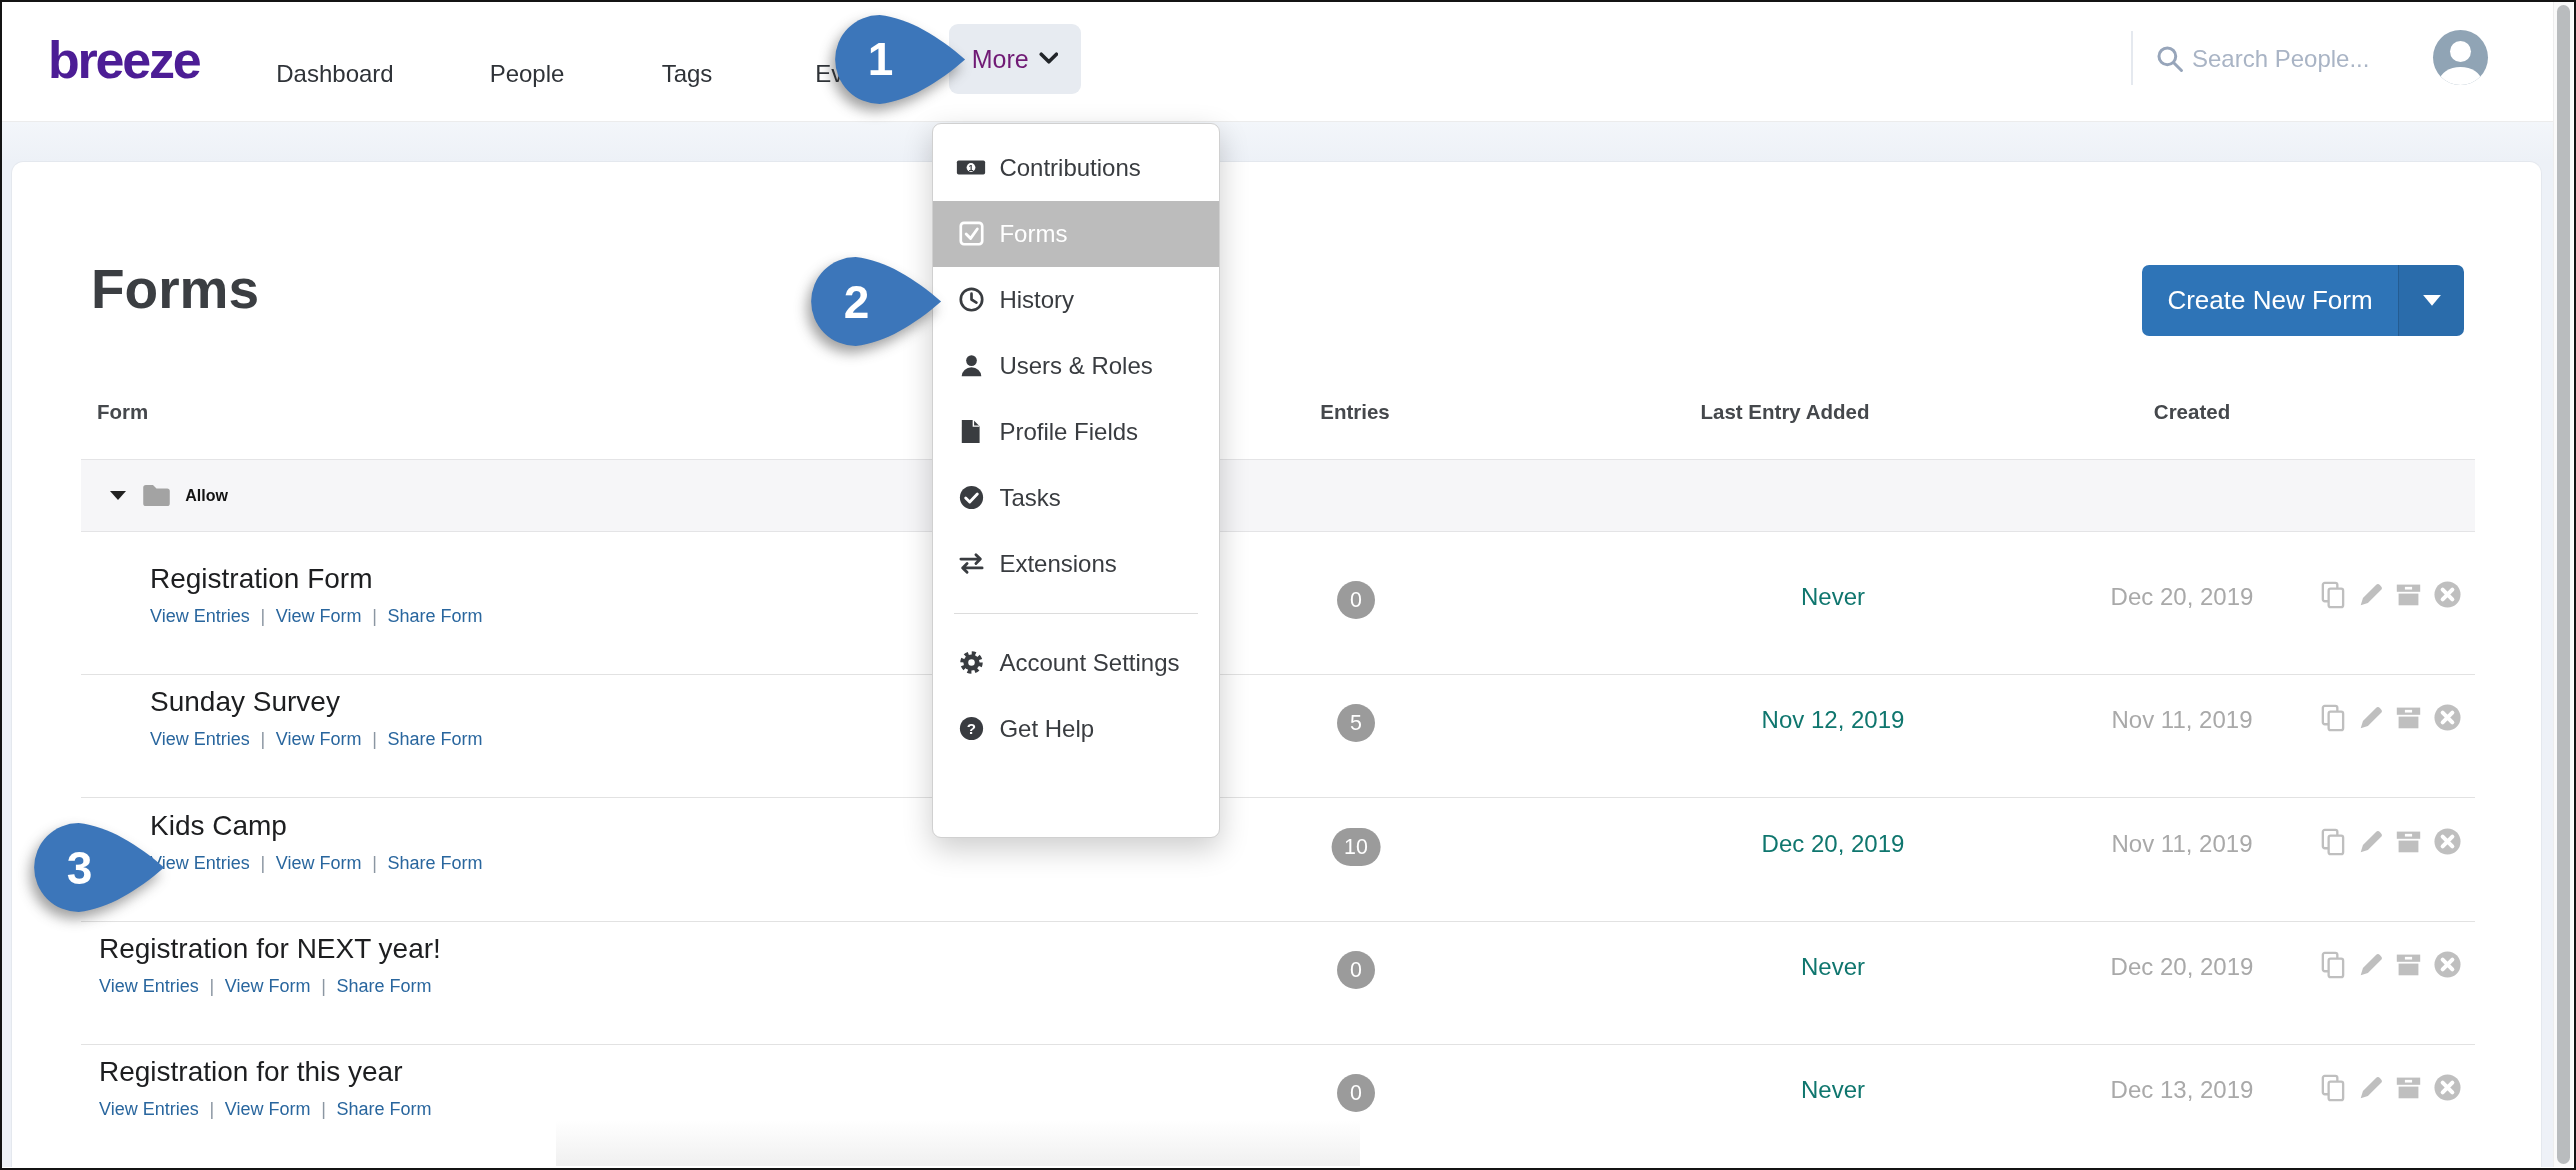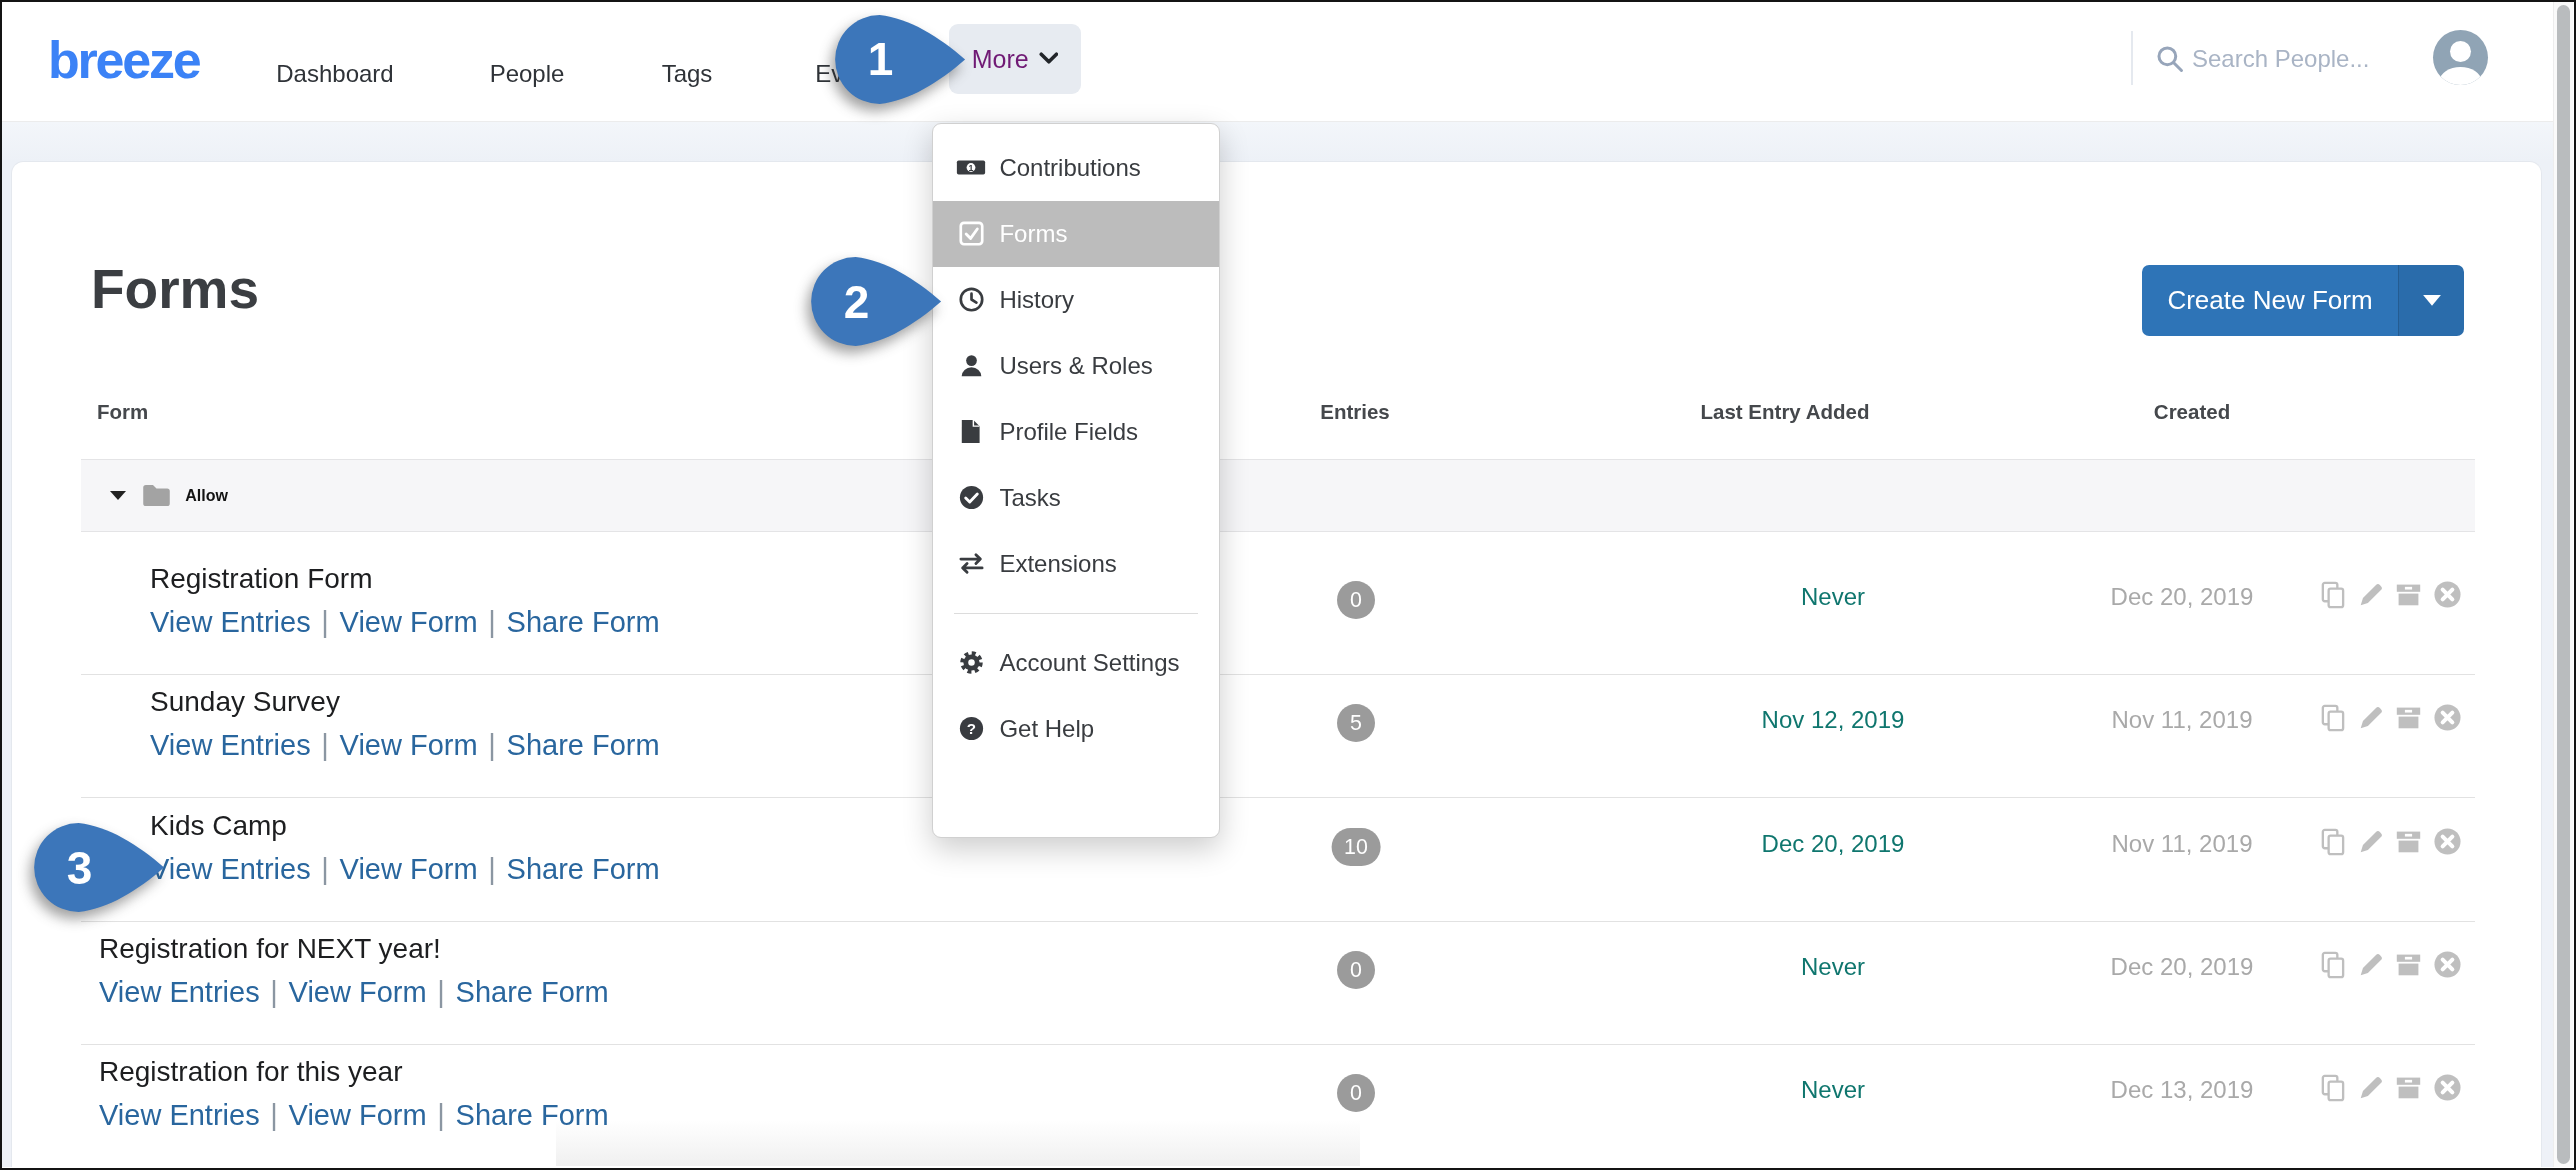--- a/index.html
+++ b/index.html
@@ -15,21 +15,21 @@
   .abs { position:absolute; }
 
   
   .pagebg { left:0; top:120px; width:2551px; height:1045px;
     background:linear-gradient(180deg,#f3f6fa 0px,#edf1f7 39px,#eef1f7 100%); }
 
   
   .header { left:0; top:0; width:2551px; height:120px; background:#fff;
     border-bottom:0.9px solid #ececec; z-index:5; }
   .logo { position:absolute; left:46px; top:50%; transform:translateY(-54%);
-    font-size:52px; font-weight:800; letter-spacing:-2.2px; color:#3b82f6; }
+    font-size:52px; font-weight:800; letter-spacing:-2.2px; color:#4c1d95; }
   .nav-item { position:absolute; top:0; height:120px; display:flex; align-items:center;
     transform:translateX(-50%); font-size:24px; color:#2f3338; cursor:pointer;margin-top:12px; }
   .more-btn { position:absolute; left:947px; top:22px; width:132px; height:70px;
     background:#e7ebf1; border-radius:9px; display:flex; align-items:center;
     justify-content:center; gap:9.8px; font-size:25px; color:#701a75; cursor:pointer; }
   .srch-div { position:absolute; left:2129px; top:29px; width:1.8px; height:54px; background:#e5e9ef; }
   .srch-ic { position:absolute; left:2153px; top:42px; color:#97a5ba; }
   .srch-input { position:absolute; left:2190px; top:34px; width:214px; height:45px;
     border:none; outline:none; background:transparent; font-size:24px;
     font-family:inherit; color:#6c7a8e; }
@@ -64,21 +64,21 @@
   .folder-row { left:79px; top:457px; width:2394px; height:73px; background:#f6f6f8;
     border-top:0.9px solid #e4e4e6; border-bottom:0.9px solid #e4e4e6;
     display:flex; align-items:center; padding-left:29px; z-index:2; cursor:pointer; }
   .fold-caret { width:0; height:0; border-left:8px solid transparent;
     border-right:8px solid transparent; border-top:9.8px solid #222; margin-right:16px; }
   .folder-name { font-size:16px; font-weight:700; color:#131313; margin-left:14.3px; }
 
   .row { position:absolute; left:79px; width:2394px; height:123px; z-index:2; }
   .row.bordered { border-bottom:0.9px solid #e2e2e2;text-decoration:underline; }
   .row-name { position:absolute; top:10.7px; font-size:28px; color:#1d1e20; }
-  .row-links { position:absolute; top:54px; font-size:29px; color:#29669e; white-space:nowrap;text-align:right; }
+  .row-links { position:absolute; top:54px; font-size:18px; color:#29669e; white-space:nowrap;text-align:right; }
   .row-links a { color:#29669e; text-decoration:none; cursor:pointer; }
   .pipe { color:#8b96a2; margin:0 10.7px; }
   .indent1 { left:69px; }  .indent0 { left:18px; }
   .badge { position:absolute; top:29px; left:1275px; transform:translateX(-50%);
     min-width:38px; padding:0 12.5px; height:38px; line-height:38px; border-radius:19px;
     background:#9b9b9b; color:#fff; font-size:21.4px; text-align:center; }
   .cell-last { position:absolute; top:31px; left:1752px; transform:translateX(-50%);
     font-size:24px; color:#0f766e; }
   .cell-created { position:absolute; top:31px; left:2101px; transform:translateX(-50%);
     font-size:24px; color:#a9a9a9; }

